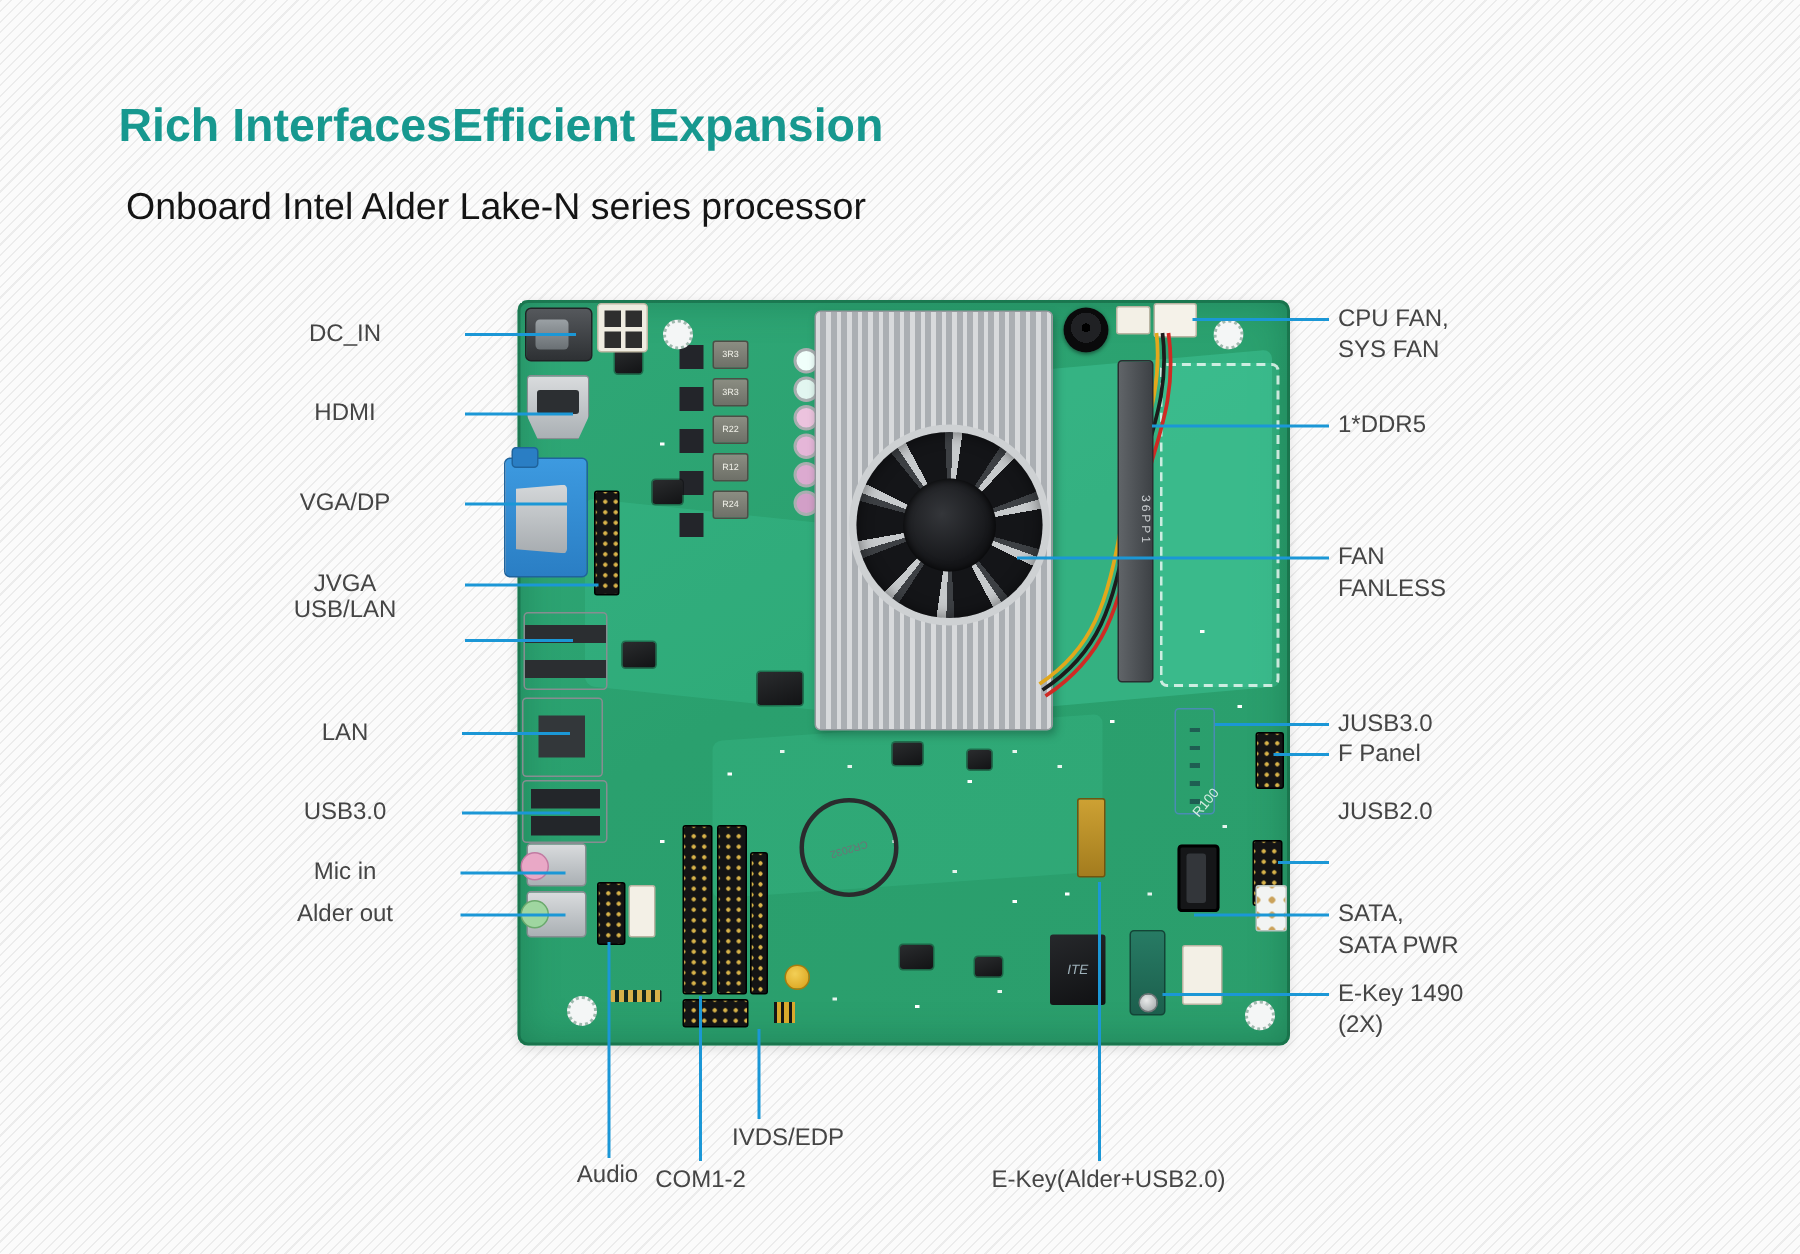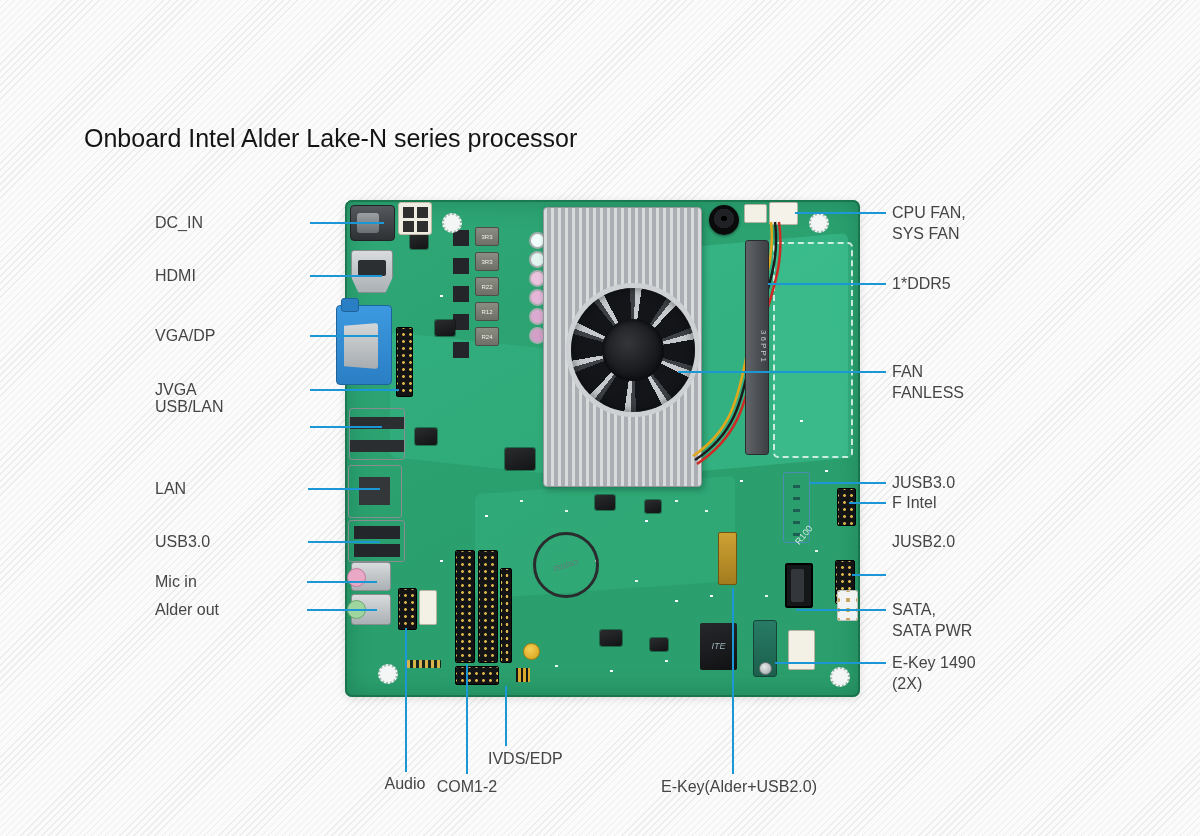--- a/index.html
+++ b/index.html
@@ -5,21 +5,21 @@
   html,body{margin:0;padding:0}
   body{width:1200px;height:836px;overflow:hidden;font-family:"Liberation Sans",sans-serif}
   .stage{position:relative;width:1200px;height:836px;
     background-color:#fbfbfb;
     background-image:repeating-linear-gradient(135deg,#ececec 0px,#ececec 1px,rgba(0,0,0,0) 1px,rgba(0,0,0,0) 5px);}
   .abs{position:absolute}
   .title{position:absolute;left:79px;top:66px;font-size:31px;font-weight:bold;color:var(--title-teal,#17988f);letter-spacing:0}
   .subtitle{position:absolute;left:84px;top:124px;font-size:25px;color:#141414}
   
   .co{position:absolute;font-size:16px;color:var(--label-text,#454545);white-space:pre-line;line-height:21px}
-  .co.l{right:895px;text-align:left;width:150px}
+  .co.l{right:895px;text-align:center;width:150px}
   .co.b{text-align:center}
   svg.lines{position:absolute;left:0;top:0;pointer-events:none}
   svg.lines line{stroke:var(--callout-blue,#1b97d6);stroke-width:2}
   
   .board{position:absolute;left:345px;top:200px;width:515px;height:497px;border-radius:7px;
     background:linear-gradient(150deg,#2fa877 0%,#2aa06e 45%,#2b9e6c 100%);
     box-shadow:inset 0 0 0 2px rgba(18,96,62,.55), inset 0 0 26px rgba(9,70,44,.35), 0 2px 8px rgba(0,0,0,.12)}
   .pour{position:absolute;background:rgba(74,216,170,.32);border-radius:6px;pointer-events:none}
   .hole{position:absolute;width:20px;height:20px;border-radius:50%;background:#f4f6f6;border:2px dotted #9fb9ae;box-sizing:border-box}
   .port{position:absolute;background:linear-gradient(180deg,#d9dbdd,#aab0b4);border:1px solid #878d91;border-radius:3px;box-sizing:border-box}
@@ -35,20 +35,21 @@
   .cap{width:17px;height:17px;border-radius:50%;border:2px solid #a9aeb0;box-sizing:border-box;margin:2px auto}
   .ind{width:24px;height:19px;background:linear-gradient(180deg,#8b8d82,#6e7068);border:1px solid #4c4e46;border-radius:2px;
     color:#f2f2ea;font-size:6px;line-height:19px;text-align:center;margin-bottom:6px;box-sizing:border-box}
   .vtext{writing-mode:vertical-rl;text-orientation:mixed}
 </style>
 </head>
 <body>
 
 <div class="stage">
 
+  <div class="title">Rich InterfacesEfficient Expansion</div>
   <div class="subtitle">Onboard Intel Alder Lake-N series processor</div>
 
   <div class="board">
 
     <div class="pour" style="left:298px;top:42px;width:205px;height:225px;transform:skewY(-5deg)"></div>
     <div class="pour" style="left:45px;top:145px;width:245px;height:125px;transform:skewY(6deg);opacity:.6"></div>
     <div class="pour" style="left:130px;top:285px;width:260px;height:105px;transform:skewY(-4deg);opacity:.5"></div>
     <div class="abs" style="left:428px;top:42px;width:80px;height:216px;border:2px dashed rgba(255,255,255,.75);border-radius:5px;background:rgba(74,216,170,.25);box-sizing:border-box"></div>
 
     <div class="abs" style="left:0;top:0;width:3px;height:2px;background:rgba(255,255,255,.9);
@@ -205,21 +206,21 @@
   <div class="co l" style="top:531px">USB3.0</div>
   <div class="co l" style="top:571px">Mic in</div>
   <div class="co l" style="top:599px">Alder out</div>
 
   <div class="co r" style="left:892px;top:202px">CPU FAN,
 SYS FAN</div>
   <div class="co r" style="left:892px;top:273px">1*DDR5</div>
   <div class="co r" style="left:892px;top:361px">FAN
 FANLESS</div>
   <div class="co r" style="left:892px;top:472px">JUSB3.0</div>
-  <div class="co r" style="left:892px;top:492px">F Intel</div>
+  <div class="co r" style="left:892px;top:492px">F Panel</div>
   <div class="co r" style="left:892px;top:531px">JUSB2.0</div>
   <div class="co r" style="left:892px;top:599px">SATA,
 SATA PWR</div>
   <div class="co r" style="left:892px;top:652px">E-Key 1490
 (2X)</div>
 
   <div class="co b" style="left:405px;top:773px;transform:translateX(-50%)">Audio</div>
   <div class="co b" style="left:467px;top:776px;transform:translateX(-50%)">COM1-2</div>
   <div class="co" style="left:488px;top:748px">IVDS/EDP</div>
   <div class="co b" style="left:739px;top:776px;transform:translateX(-50%)">E-Key(Alder+USB2.0)</div>

